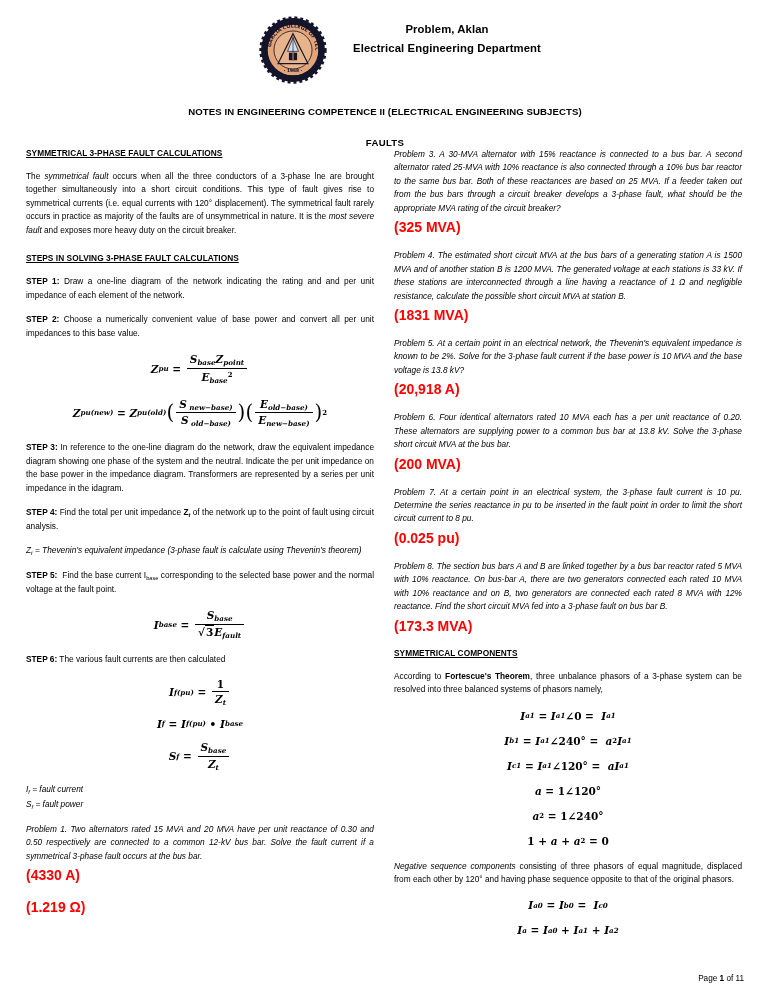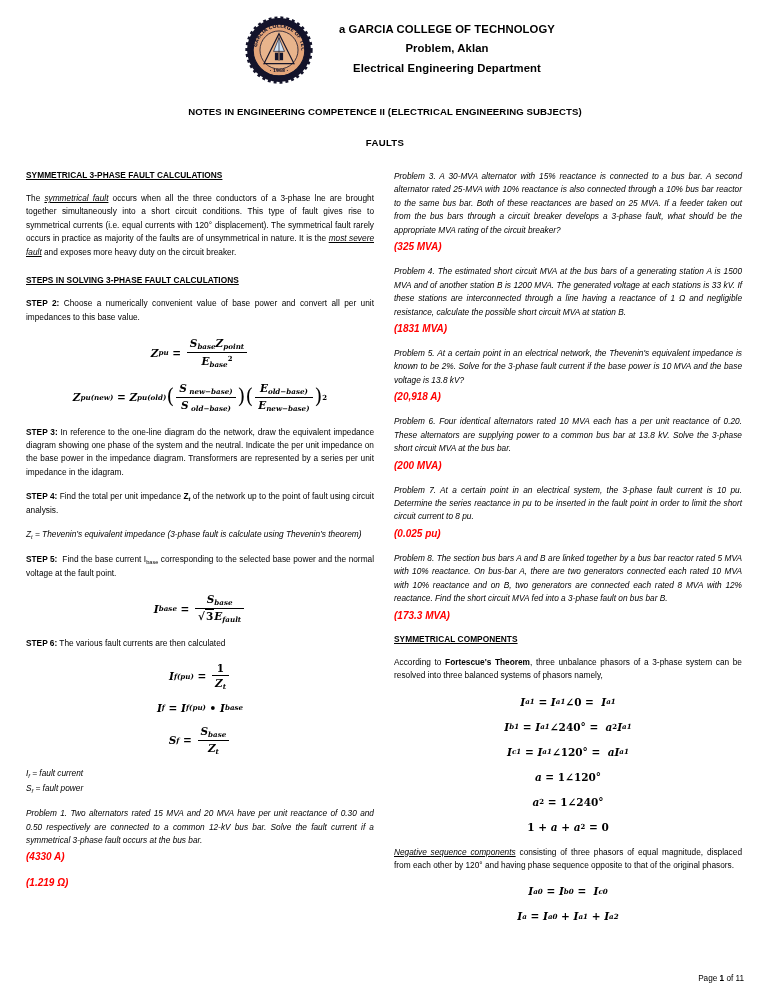--- a/index.html
+++ b/index.html
@@ -54,49 +54,47 @@
     font-size: 9.6px;
     font-weight: bold;
     margin-top: 20px;
     letter-spacing: 0.3px;
   }
 
   
   .columns {
     display: flex;
     gap: 20px;
-    margin-top: 22px;
   }
   .col { width: 348px; }
 
   h2.sec {
     font-size: 8.3px;
     font-weight: bold;
     text-decoration: underline;
     margin: 0 0 12px 0;
     letter-spacing: 0.05px;
   }
   h2.sec.spaced-top { margin-top: 16px; }
 
   p.body {
     font-size: 8.3px;
     line-height: 1.62;
     text-align: justify;
     margin: 0 0 11px 0;
   }
   p.body.ital { font-style: italic; }
   p.tight { margin-bottom: 2px; }
-  .u { text-decoration: underline; }
+  .u { }
   .b { font-weight: bold; }
   .i { font-style: italic; }
   .ans {
     color: #ff0000;
     font-weight: bold;
-    font-style: italic;
-    font-size: 10px;
+    font-size: 14px;
     line-height: 1.5;
     margin: 0 0 11px 0;
     display: block;
   }
 
   
   .eq {
     text-align: center;
     font-family: "DejaVu Serif", serif;
     font-weight: bold;
@@ -173,39 +171,39 @@
 
           <path id="ringtop" d="M50,50 m-33,0 a33,33 0 0,1 66,0" fill="none"></path>
           <text font-family="DejaVu Sans, sans-serif" font-size="7.2" fill="#14142b" font-weight="bold">
             <textPath href="#ringtop" startOffset="4%">GARCIA COLLEGE OF TECHNOLOGY</textPath>
           </text>
           <text x="50" y="83" text-anchor="middle" font-family="DejaVu Sans, sans-serif" font-size="6.4" fill="#14142b" font-weight="bold">· 1968 ·</text>
         </g>
       </svg>
     </div>
     <div class="header-lines">
-      <div>a GARCIA COLLEGE OF TECHNOLOGY</div>
       <div>Problem, Aklan</div>
       <div>Electrical Engineering Department</div>
     </div>
   </div>
 
   <div class="doc-title">NOTES IN ENGINEERING COMPETENCE II (ELECTRICAL ENGINEERING SUBJECTS)</div>
   <div class="doc-subtitle">FAULTS</div>
 
   <div class="columns">
 
     <div class="col">
 
       <h2 class="sec">SYMMETRICAL 3-PHASE FAULT CALCULATIONS</h2>
 
       <p class="body"><span>The </span><span class="i u">symmetrical fault</span><span> occurs when all the three conductors of a 3-phase lne are brought together simultaneously into a short circuit conditions. This type of fault gives rise to symmetrical currents (i.e. equal currents with 120° displacement). The symmetrical fault rarely occurs in practice as majority of the faults are of unsymmetrical in nature. It is the </span><span class="i u">most severe fault</span><span> and exposes more heavy duty on the circuit breaker.</span></p>
 
       <h2 class="sec spaced-top">STEPS IN SOLVING 3-PHASE FAULT CALCULATIONS</h2>
 
+      <p class="body"><span class="b">STEP 1:</span><span>  Draw a one-line diagram of the network indicating the rating and and per unit impedance of each element of the network.</span></p>
 
       <p class="body"><span class="b">STEP 2:</span><span>  Choose a numerically convenient value of base power and convert all per unit impedances to this base value.</span></p>
 
       <div class="eq">
         <span class="eqline">
           <span class="mi">Z</span><span class="sub">pu</span>
           &nbsp;=&nbsp;
           <span class="frac">
             <span class="num"><span class="mi">S</span><span class="sub">base</span><span class="mi">Z</span><span class="sub">point</span></span>
             <span class="den"><span class="mi">E</span><span class="sub">base</span><span class="sup">2</span></span>

